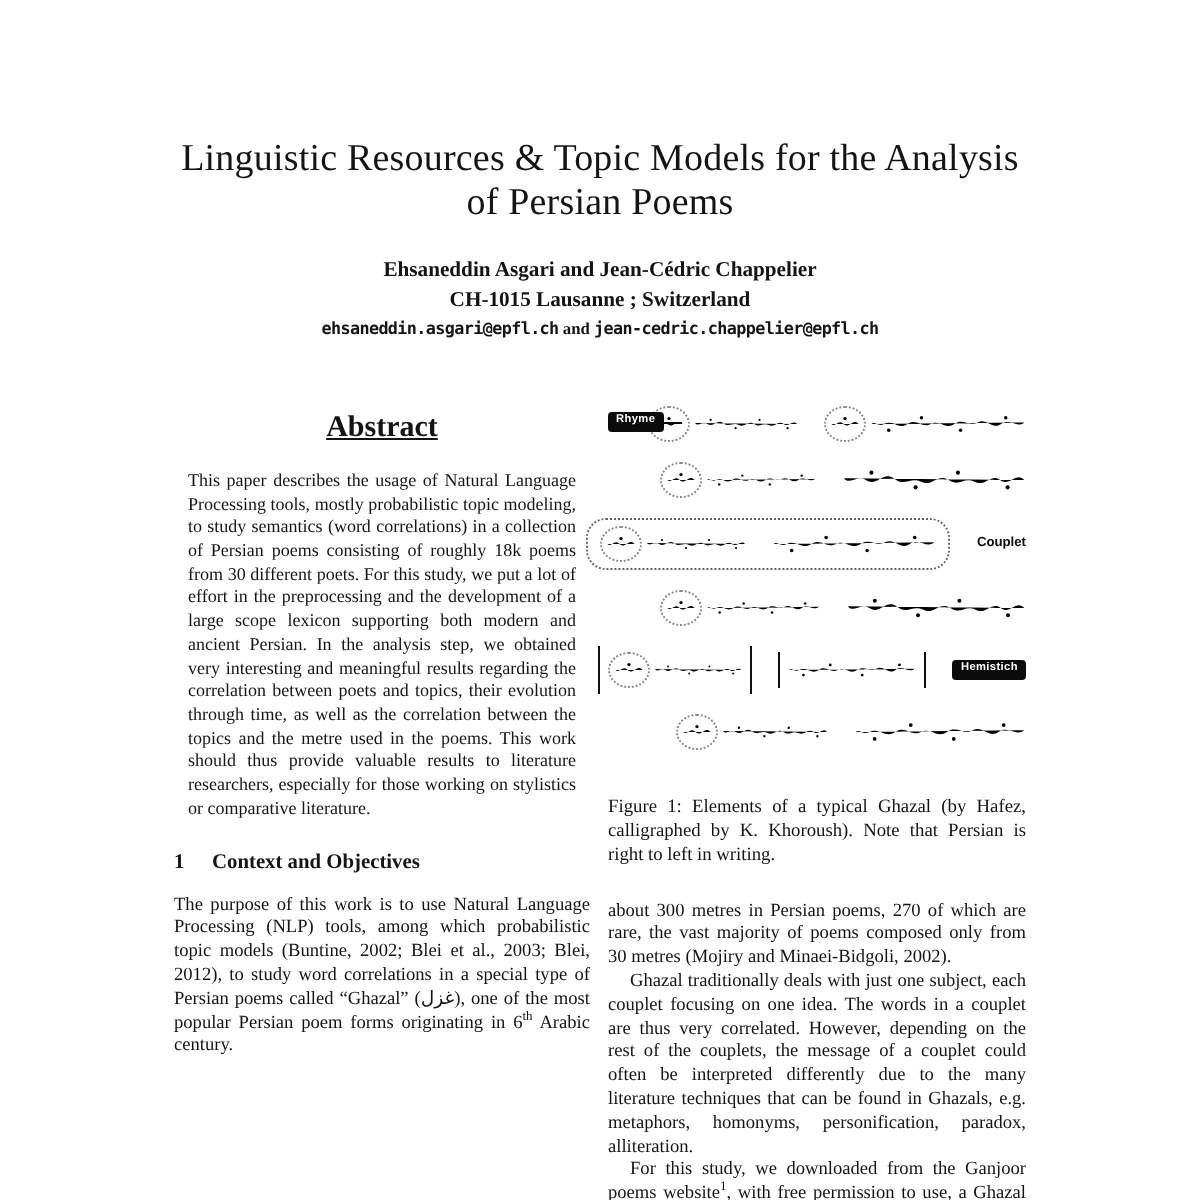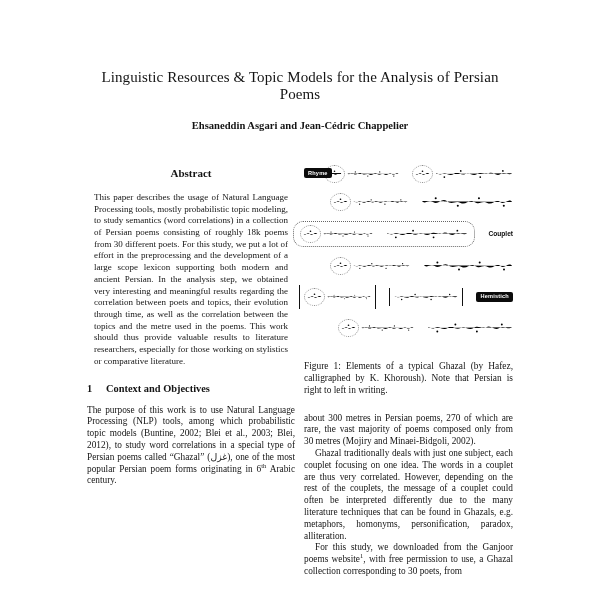--- a/index.html
+++ b/index.html
@@ -1,30 +1,30 @@
 <!DOCTYPE html>
 <html><head>
 <meta charset="utf-8">
 <style>
   * { margin:0; padding:0; box-sizing:border-box; }
   html,body { width:600px; height:600px; background:#ffffff; overflow:hidden; }
   body { font-family:"Liberation Serif", serif; color:#141414; }
 
   .page { width:426px; margin:0 auto; padding-top:69px; }
 
-  .title { font-size:15px; font-weight:normal; text-align:center; letter-spacing:.1px; }
+  .title { font-size:19px; font-weight:normal; text-align:center; letter-spacing:.1px; }
 
   .author-block { text-align:center; margin-top:15px; font-size:10.6px; line-height:1.42;font-weight:bold; }
   .emails { font-size:8.4px; margin-top:1px; }
   .mono { font-family:"DejaVu Sans Mono", monospace; letter-spacing:-0.3px; }
 
   .columns { display:flex; gap:9px; margin-top:28px; }
   .col { width:209px; font-size:9.3px; line-height:1.27; text-align:justify; }
 
-  .abstract-head { text-align:center; font-weight:bold; font-size:11px; margin:6px 0 11px; }
+  .abstract-head { text-align:center; font-weight:bold; font-size:15px; margin:6px 0 11px;text-decoration:underline; }
   .abstract-body { padding:0 7px; font-size:9px; line-height:1.3; }
 
   .sec-head { font-weight:bold; font-size:10.4px; margin:15px 0 9px; display:flex; }
   .sec-num { width:19px; }
 
   p.para { margin:0; }
   p.indent { text-indent:11px; }
   sup { font-size:6.5px; vertical-align:super; line-height:0; }
 
   
@@ -74,20 +74,26 @@
     </symbol>
   </defs>
 </svg>
 
 <div class="page">
 
   <h1 class="title">Linguistic Resources &amp; Topic Models for the Analysis of Persian Poems</h1>
 
   <div class="author-block">
     <div>Ehsaneddin Asgari and Jean-Cédric Chappelier</div>
+    <div>CH-1015 Lausanne ; Switzerland</div>
+    <div class="emails">
+      <span class="mono">ehsaneddin.asgari@epfl.ch</span>
+      <span>and</span>
+      <span class="mono">jean-cedric.chappelier@epfl.ch</span>
+    </div>
   </div>
 
   <div class="columns">
 
     <div class="col">
       <div class="abstract-head">Abstract</div>
       <p class="abstract-body para">This paper describes the usage of Natural Language Processing tools, mostly probabilistic topic modeling, to study semantics (word correlations) in a collection of Persian poems consisting of roughly 18k poems from 30 different poets. For this study, we put a lot of effort in the preprocessing and the development of a large scope lexicon supporting both modern and ancient Persian. In the analysis step, we obtained very interesting and meaningful results regarding the correlation between poets and topics, their evolution through time, as well as the correlation between the topics and the metre used in the poems. This work should thus provide valuable results to literature researchers, especially for those working on stylistics or comparative literature.</p>
 
       <div class="sec-head">
         <span class="sec-num">1</span>

